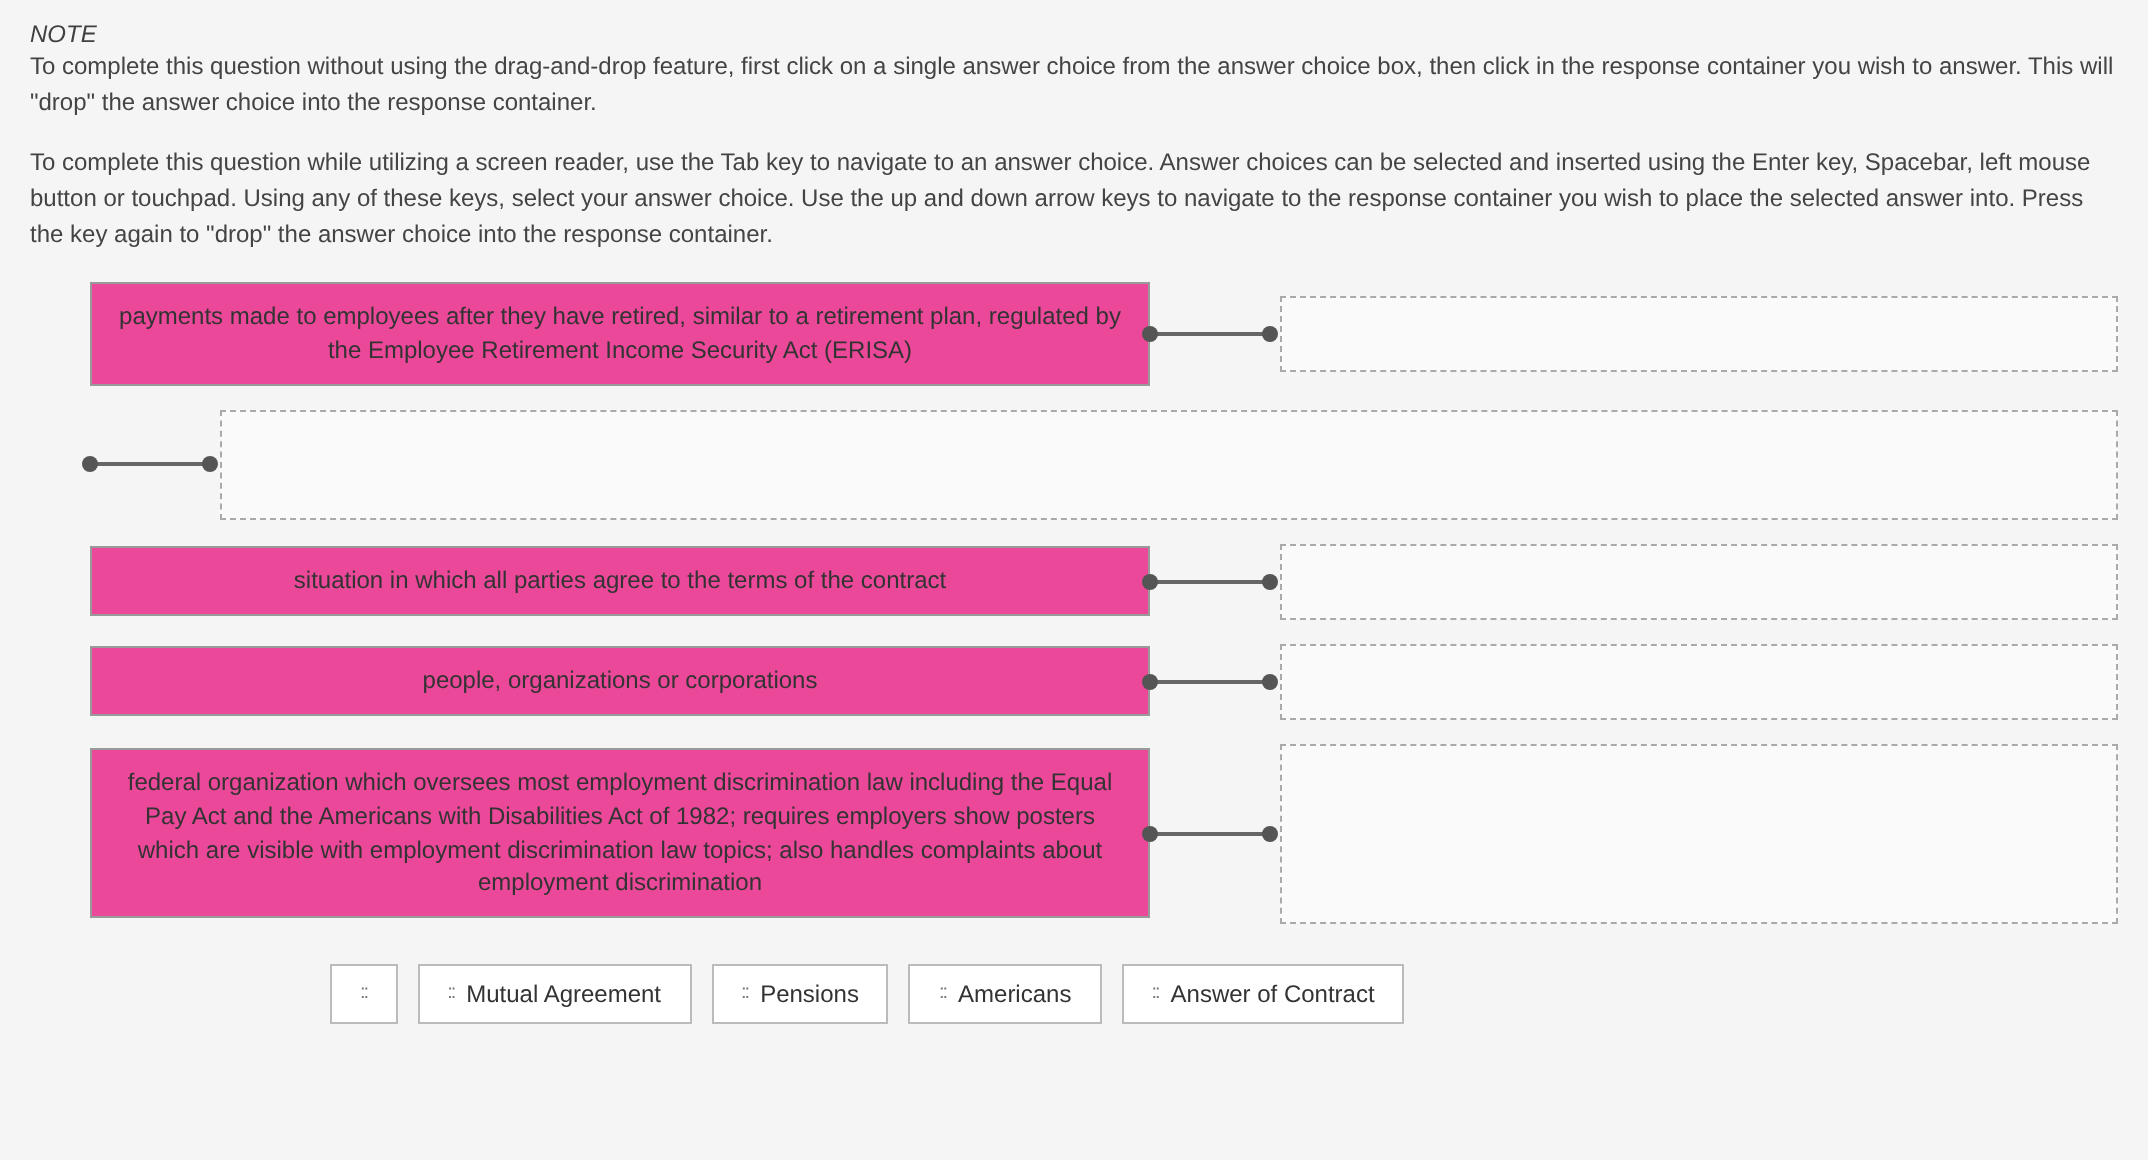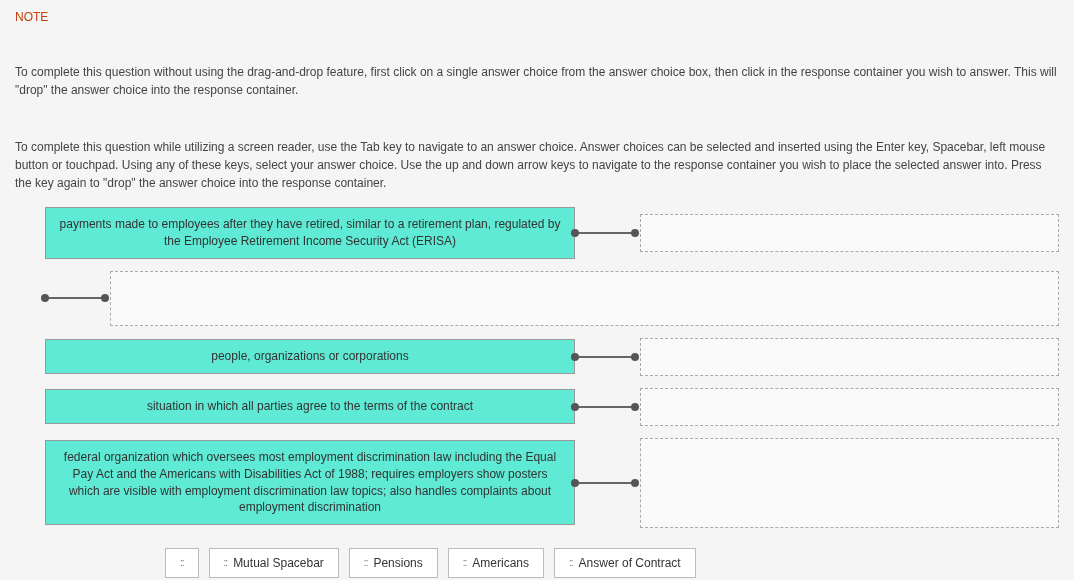--- a/index.html
+++ b/index.html
@@ -12,41 +12,41 @@
       background: #f5f5f5;
       padding: 10px 15px;
       font-size: 12px;
       color: #333;
       width: 1074px;
     }
     .note-section {
       margin-bottom: 12px;
     }
     .note-label {
+      font-style: italic;
       font-size: 12px;
-      color: #c2410c;
+      color: #404040;
     }
     .note-text {
       font-size: 12px;
       color: #444;
       line-height: 1.5;
-      margin-top: 39px;
     }
     .matching-area {
       margin-top: 15px;
       padding-left: 30px;
     }
     .match-row {
       display: flex;
       align-items: center;
       margin-bottom: 12px;
     }
     .definition-box {
       border: 1px solid #999;
-      background: #5eead4;
+      background: #ec4899;
       padding: 8px 12px;
       width: 530px;
       text-align: center;
       font-size: 12px;
       color: #333;
       line-height: 1.4;
     }
     .connector {
       width: 60px;
       height: 2px;
@@ -125,46 +125,46 @@
     <div class="connector"></div>
     <div class="drop-box"></div>
   </div>
 
   <div class="match-row">
     <div class="connector"></div>
     <div class="drop-box med"></div>
   </div>
 
   <div class="match-row">
+    <div class="definition-box">situation in which all parties agree to the terms of the contract</div>
+    <div class="connector"></div>
+    <div class="drop-box"></div>
+  </div>
+
+  <div class="match-row">
     <div class="definition-box">people, organizations or corporations</div>
     <div class="connector"></div>
     <div class="drop-box"></div>
   </div>
 
   <div class="match-row">
-    <div class="definition-box">situation in which all parties agree to the terms of the contract</div>
-    <div class="connector"></div>
-    <div class="drop-box"></div>
-  </div>
-
-  <div class="match-row">
-    <div class="definition-box">federal organization which oversees most employment discrimination law including the Equal Pay Act and the Americans with Disabilities Act of 1988; requires employers show posters which are visible with employment discrimination law topics; also handles complaints about employment discrimination</div>
+    <div class="definition-box">federal organization which oversees most employment discrimination law including the Equal Pay Act and the Americans with Disabilities Act of 1982; requires employers show posters which are visible with employment discrimination law topics; also handles complaints about employment discrimination</div>
     <div class="connector"></div>
     <div class="drop-box tall"></div>
   </div>
 
 </div>
 
 <div class="answer-choices">
   <div class="answer-choice">
     <span class="drag-handle">::</span>
   </div>
   <div class="answer-choice">
     <span class="drag-handle">::</span>
-    <span>Mutual Spacebar</span>
+    <span>Mutual Agreement</span>
   </div>
   <div class="answer-choice">
     <span class="drag-handle">::</span>
     <span>Pensions</span>
   </div>
   <div class="answer-choice">
     <span class="drag-handle">::</span>
     <span>Americans</span>
   </div>
   <div class="answer-choice">

